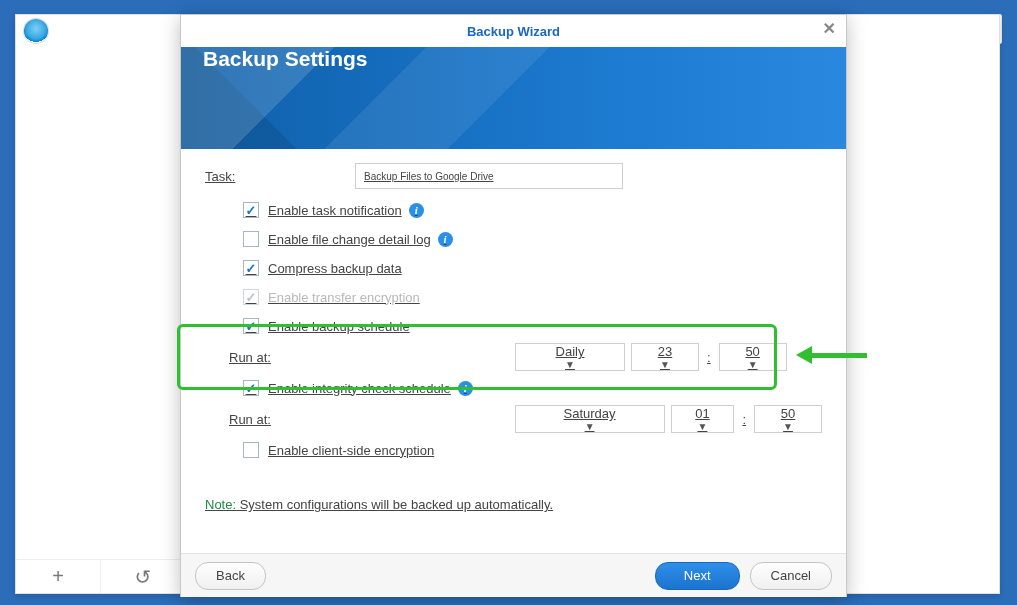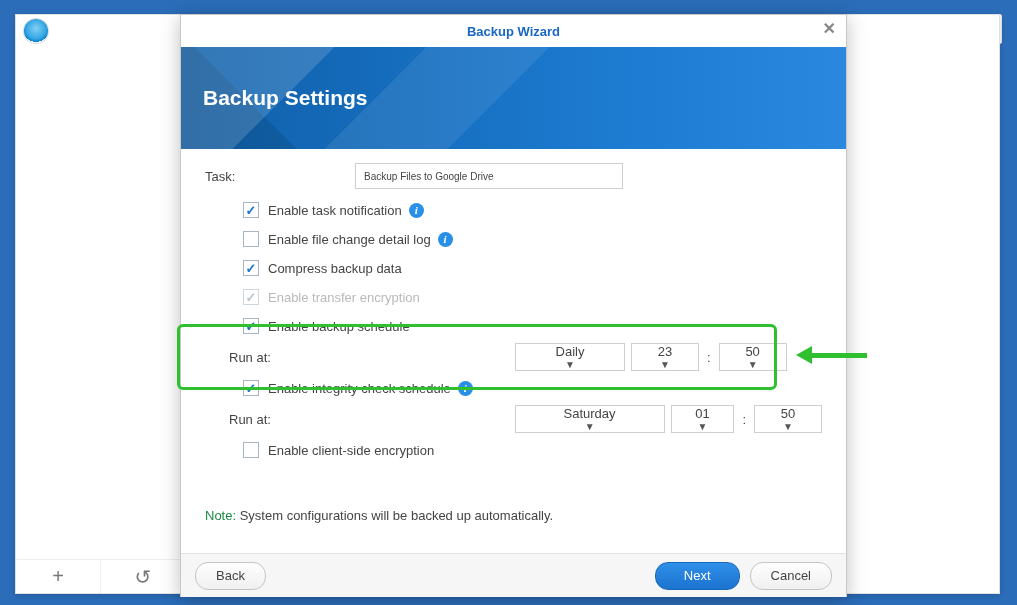--- a/index.html
+++ b/index.html
@@ -88,29 +88,30 @@
     font-size:16px;
     line-height:1;
   }
   .banner {
     height:102px;
     background:
       linear-gradient(135deg, rgba(255,255,255,0.15) 0, rgba(255,255,255,0.15) 20%, transparent 20%, transparent 32%, rgba(255,255,255,0.08) 32%, rgba(255,255,255,0.08) 48%, transparent 48%),
       linear-gradient(45deg, rgba(0,0,0,0.1) 0, rgba(0,0,0,0.1) 15%, transparent 15%),
       linear-gradient(90deg, #0f5fa8 0%, #1770c2 40%, #1e7dd3 70%, #2a88de 100%);
     color:#fff;
-    display:flex; align-items:center;
+    display:flex; align-items:flex-start;
     padding-left:22px;
     font-size:21px;
     font-weight:bold;
   }
   .content {
     padding:14px 24px 0 24px;
     height:404px;
     position:relative;
+    text-decoration:underline;
   }
   .row {
     display:flex; align-items:center;
     margin-bottom:9px;
     min-height:24px;
   }
   .label-col { width:150px; }
   .input-text {
     width:268px; height:26px;
     border:1px solid #cfcfcf;
@@ -321,21 +322,21 @@
           <span>50</span>
           <span class="caret">▼</span>
         </div>
       </div>
 
       <div class="chk-row">
         <span class="chk"></span>
         <span>Enable client-side encryption</span>
       </div>
 
-      <div class="note" style="margin-top:46px">
+      <div class="note" style="margin-top:35px">
         <span>Note:</span><span class="rest"> System configurations will be backed up automatically.</span>
       </div>
 
       <div class="highlight-box" style="left:-4px; top:175px; width:600px; height:66px;"></div>
     </div>
 
     <div class="footer">
       <div class="btn">Back</div>
       <div class="spacer"></div>
       <div class="btn primary" style="margin-right:10px">Next</div>

